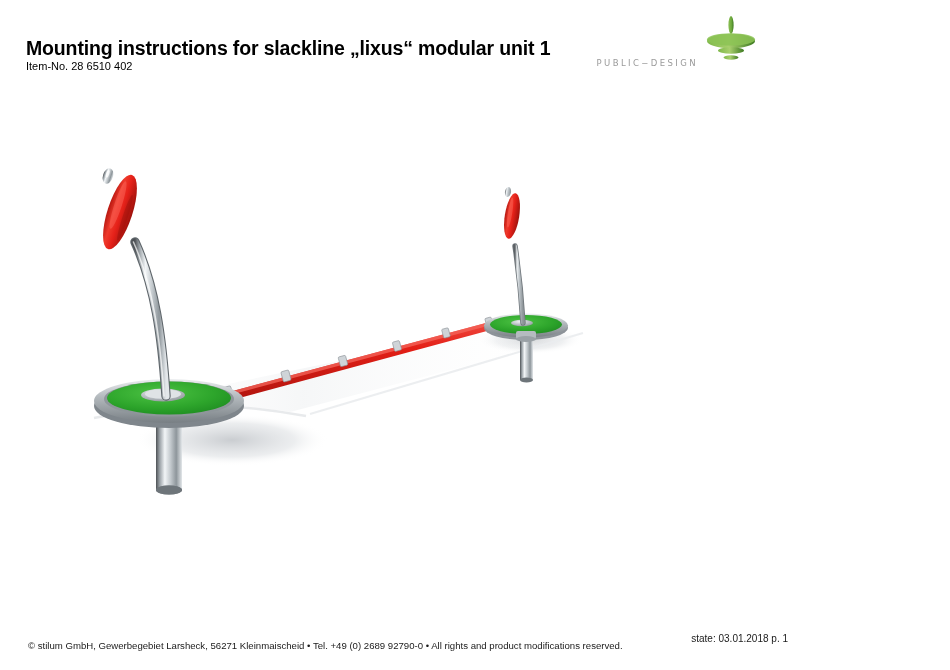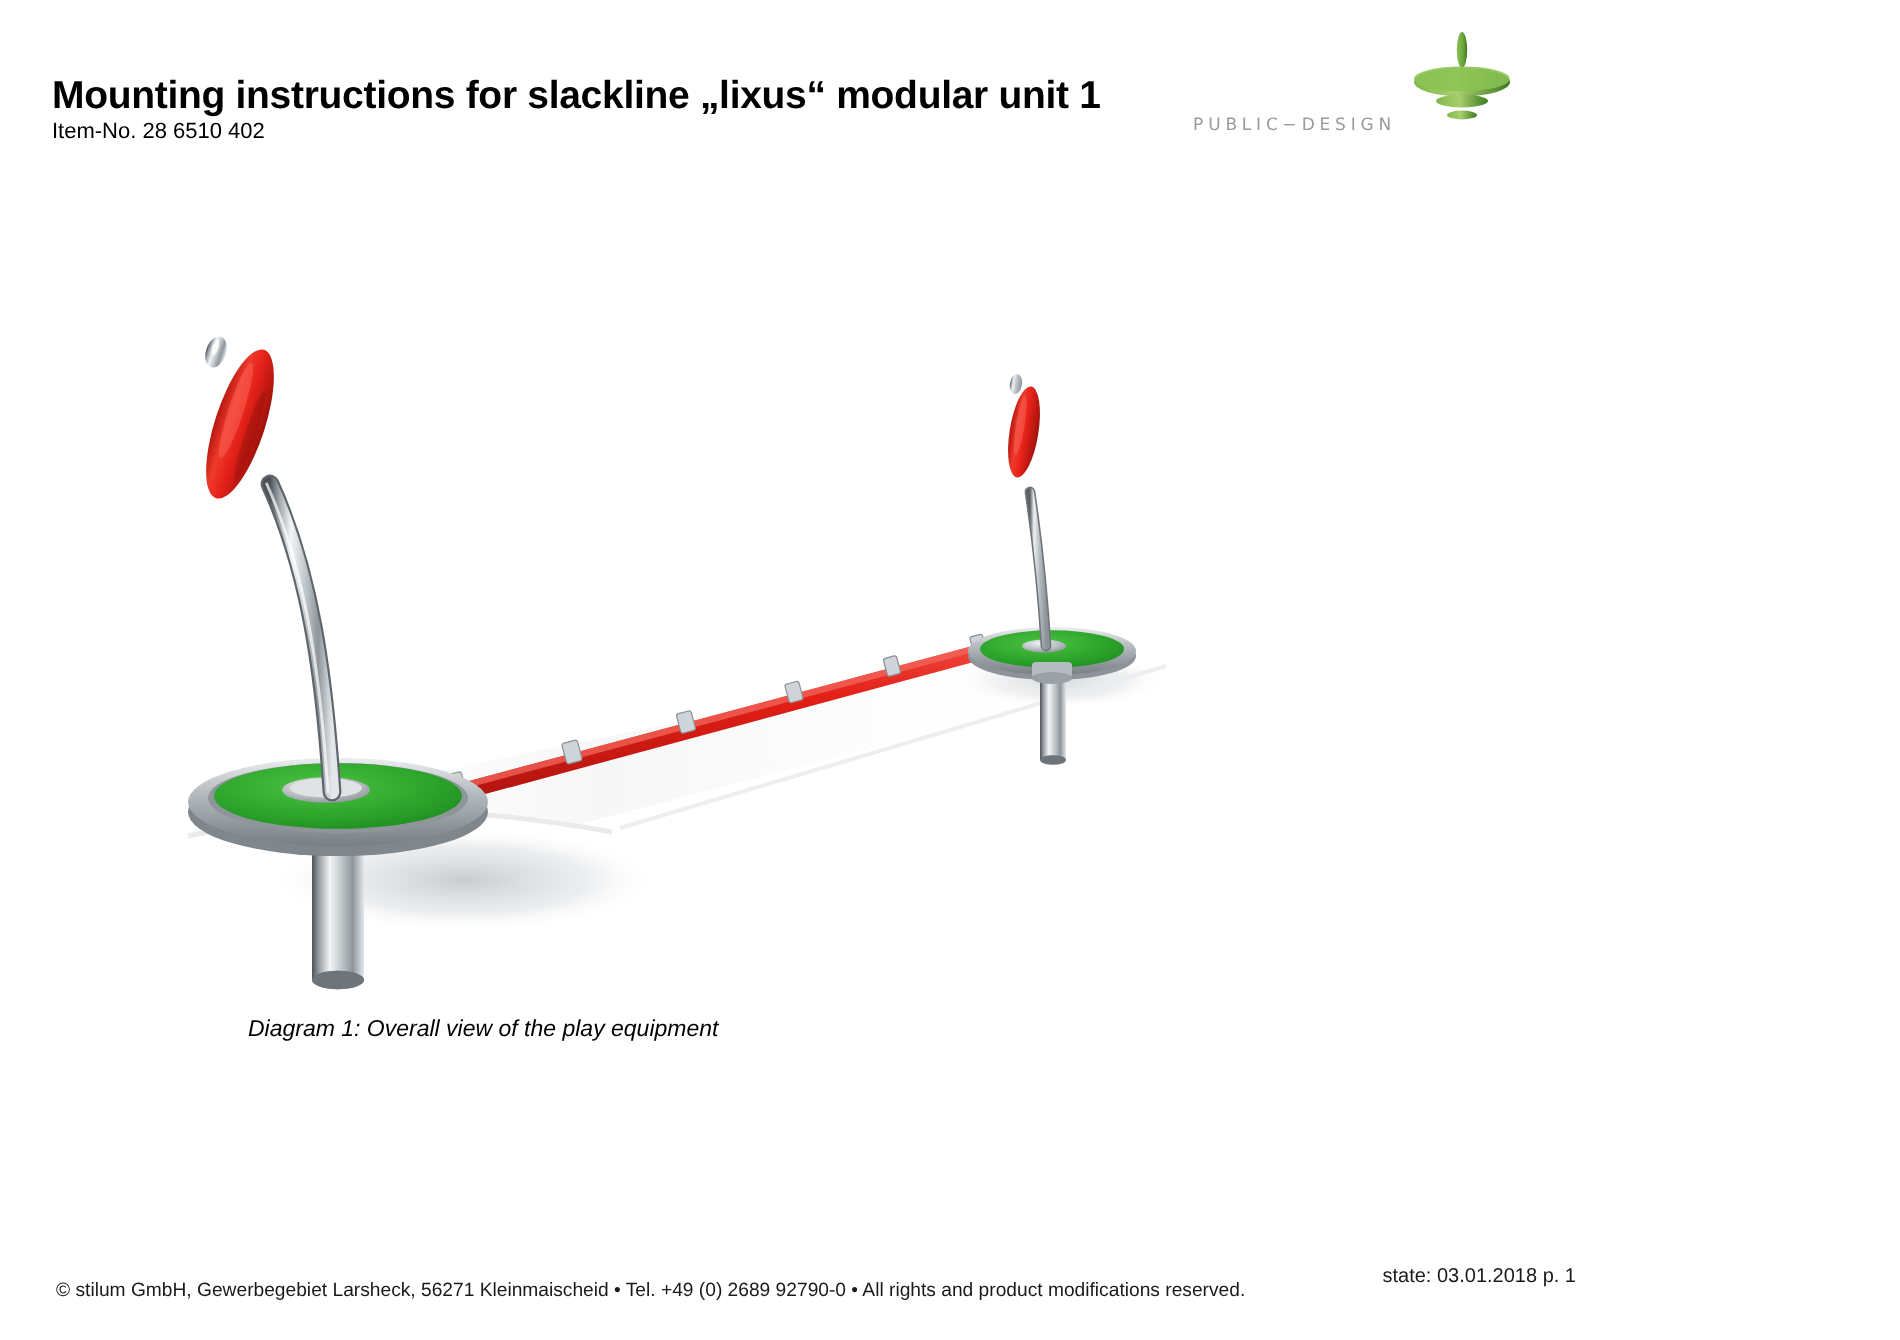--- a/index.html
+++ b/index.html
@@ -348,19 +348,18 @@
         </g>
 
         <g transform="translate(48,26) rotate(18)">
           <ellipse cx="0" cy="0" rx="5" ry="8" fill="url(#gChrome)"></ellipse>
           <ellipse cx="-1" cy="-2" rx="1.6" ry="4" fill="#ffffff" opacity="0.8"></ellipse>
         </g>
       </g>
     </g>
   </svg>
 
-  <div id="figure-caption">Diagram 1: Overall view of the play equipment</div>
 </div>
 
 <div id="doc-footer">
   <div id="footer-legal">©  stilum GmbH, Gewerbegebiet Larsheck, 56271 Kleinmaischeid  •  Tel. +49 (0) 2689 92790-0  •  All rights and product modifications reserved.</div>
   <div id="footer-state">state: 03.01.2018 p. 1</div>
 </div>
 
 </body></html>

